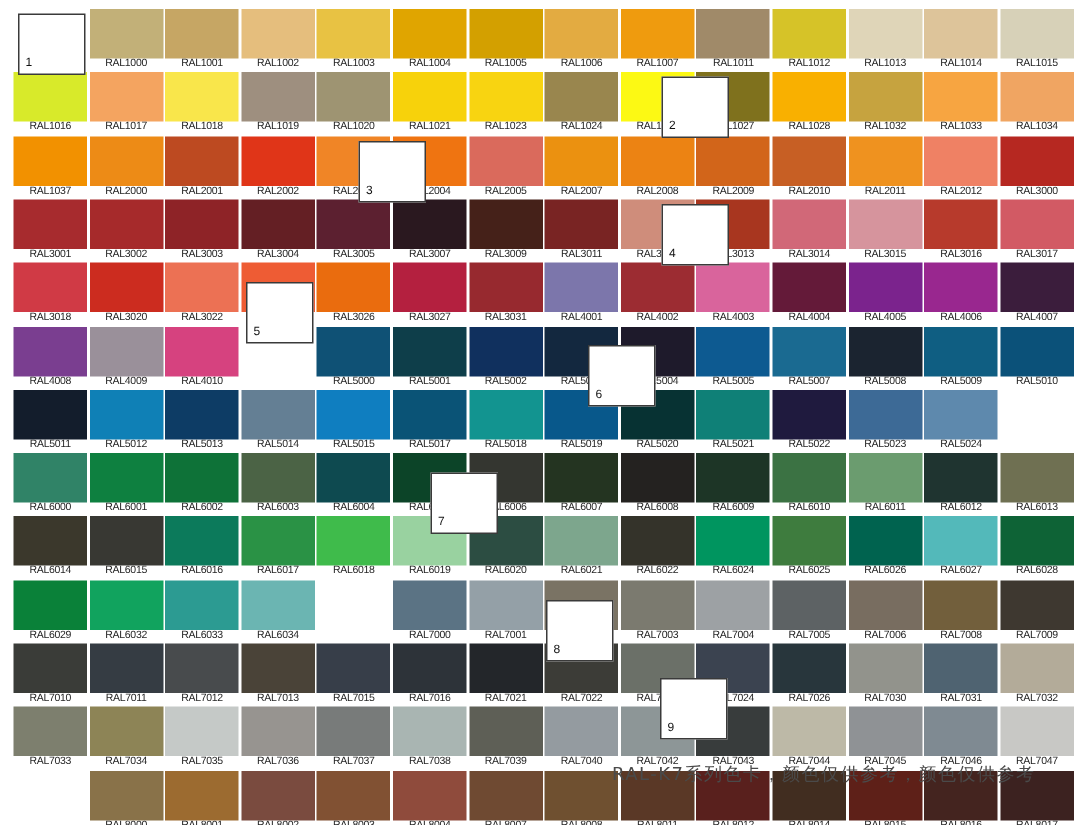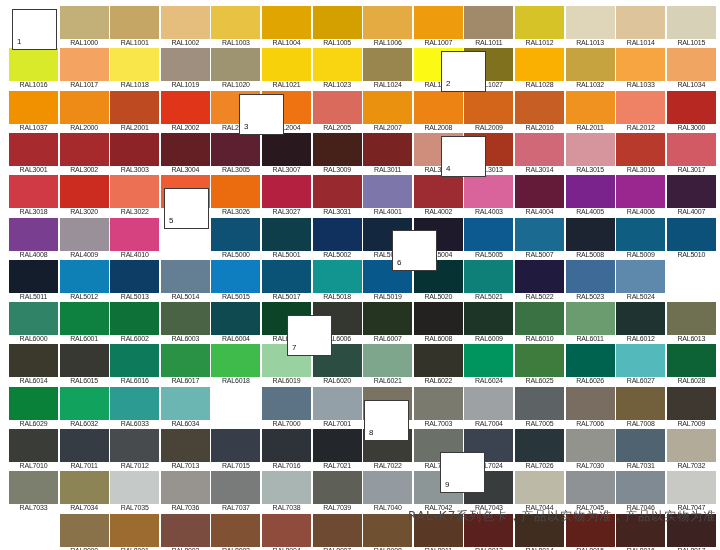--- a/index.html
+++ b/index.html
@@ -870,13 +870,13 @@
       <span class="num">7</span>
     </div>
     <div class="popup" style="left: 364px; top: 400px; width: 45px; height: 41px;">
       <span class="num">8</span>
     </div>
     <div class="popup" style="left: 440px; top: 452px; width: 45px; height: 41px;">
       <span class="num">9</span>
     </div>
   </div>
 
-<div class="caption" id="caption-el" style="left: 408px; top: 508px;">RAL-K7系列色卡，产品以实物为准，产品以实物为准</div>
+<div class="caption" id="caption-el" style="left: 408px; top: 508px;">RAL-K7系列色卡，颜色仅供参考，颜色仅供参考</div>
 
 </body></html>

